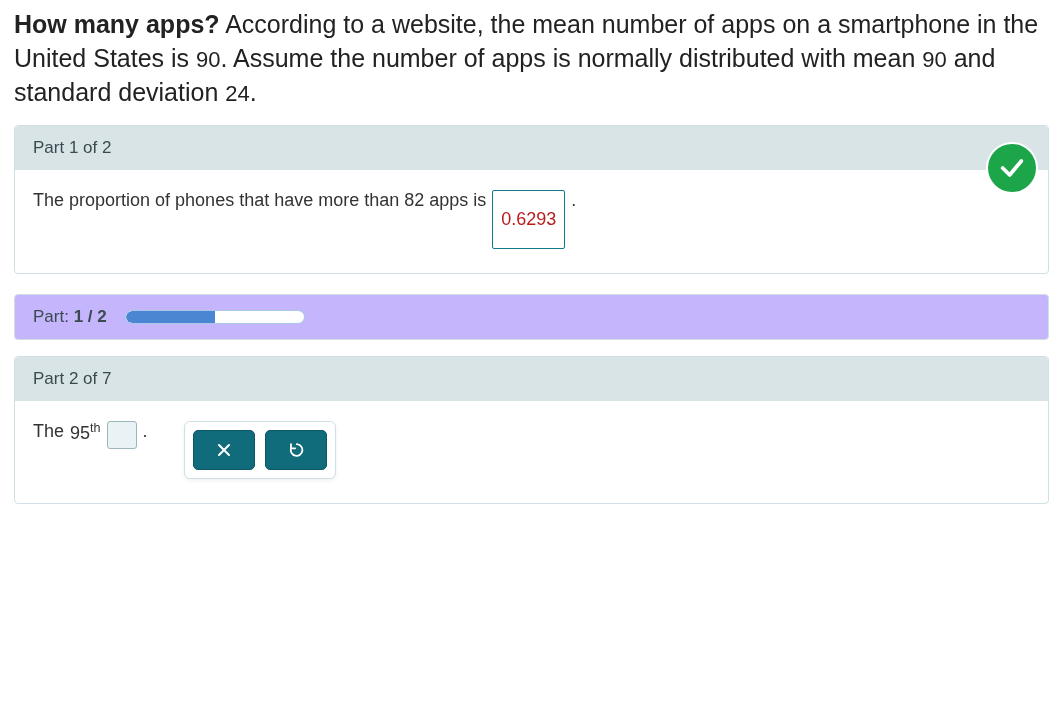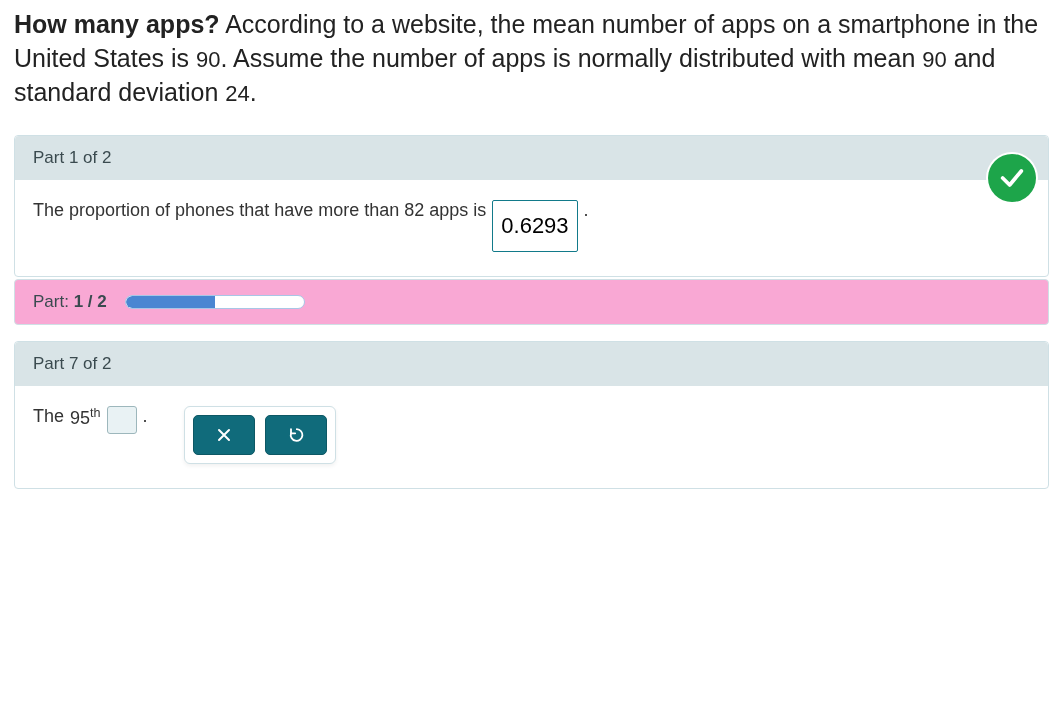--- a/index.html
+++ b/index.html
@@ -6,28 +6,28 @@
     body {
       font-family: Verdana, Geneva, sans-serif;
       background: #fff;
       width: 1063px;
       padding: 8px 14px;
       color: #222;
     }
     .intro {
       font-size: 25px;
       line-height: 1.35;
-      margin-bottom: 26px;
+      margin-bottom: 16px;
     }
     .intro .bold { font-weight: bold; }
     .intro .smallnum { font-size: 22px; }
     .card {
       border: 1px solid #cfe0e5;
       border-radius: 4px;
-      margin-bottom: 2px;
+      margin-bottom: 20px;
       overflow: visible;
       position: relative;
       background: #fff;
     }
     .card-header {
       background: #d9e4e7;
       color: #3a4a4f;
       font-size: 17px;
       padding: 12px 18px;
       border-top-left-radius: 4px;
@@ -46,23 +46,23 @@
       font-size: 18px;
       color: #333;
       display: flex;
       align-items: flex-start;
       flex-wrap: wrap;
       gap: 6px;
     }
     .answer-box-filled {
       display: inline-block;
       border: 1.5px solid #127a8a;
-      padding: 12px 8px;
-      font-size: 22px;
-      color: #000000;
+      padding: 18px 8px;
+      font-size: 18px;
+      color: #b91c1c;
       border-radius: 2px;
       background: #fff;
     }
     .answer-box-empty {
       display: inline-block;
       width: 30px;
       height: 28px;
       border: 1.5px solid #9db7bc;
       background: #e9f2f4;
       border-radius: 3px;
@@ -76,21 +76,21 @@
       height: 48px;
       border-radius: 50%;
       background: #1da54a;
       display: flex;
       align-items: center;
       justify-content: center;
       box-shadow: 0 0 0 2px #fff;
     }
     .status-badge svg { width: 28px; height: 28px; }
     .progress-card {
-      background: #f9a8d4;
+      background: #c4b5fd;
       border: 1px solid #cfe0e5;
       border-radius: 4px;
       padding: 12px 18px;
       margin-bottom: 16px;
       display: flex;
       align-items: center;
       gap: 18px;
       font-size: 17px;
       color: #3a4a4f;
     }
@@ -159,21 +159,21 @@
 </div>
 
 <div class="progress-card">
   <span class="label"><span>Part: </span><b>1 / 2</b></span>
   <div class="progress-track">
     <div class="progress-fill" style="width: 50%;"></div>
   </div>
 </div>
 
 <div class="card">
-  <div class="card-header">Part 7 of 2</div>
+  <div class="card-header">Part 2 of 7</div>
   <div class="card-body">
     <div class="answer-line">
       <span>The </span>
         <span><span>95</span><sup>th</sup></span>
       <span class="answer-box-empty"></span>
       <span>.</span>
       <span class="btn-group">
         <span class="teal-btn">
           <svg viewBox="0 0 24 24">
               <path d="M6 6 L18 18 M18 6 L6 18" stroke-width="2.4" stroke-linecap="round"></path>

